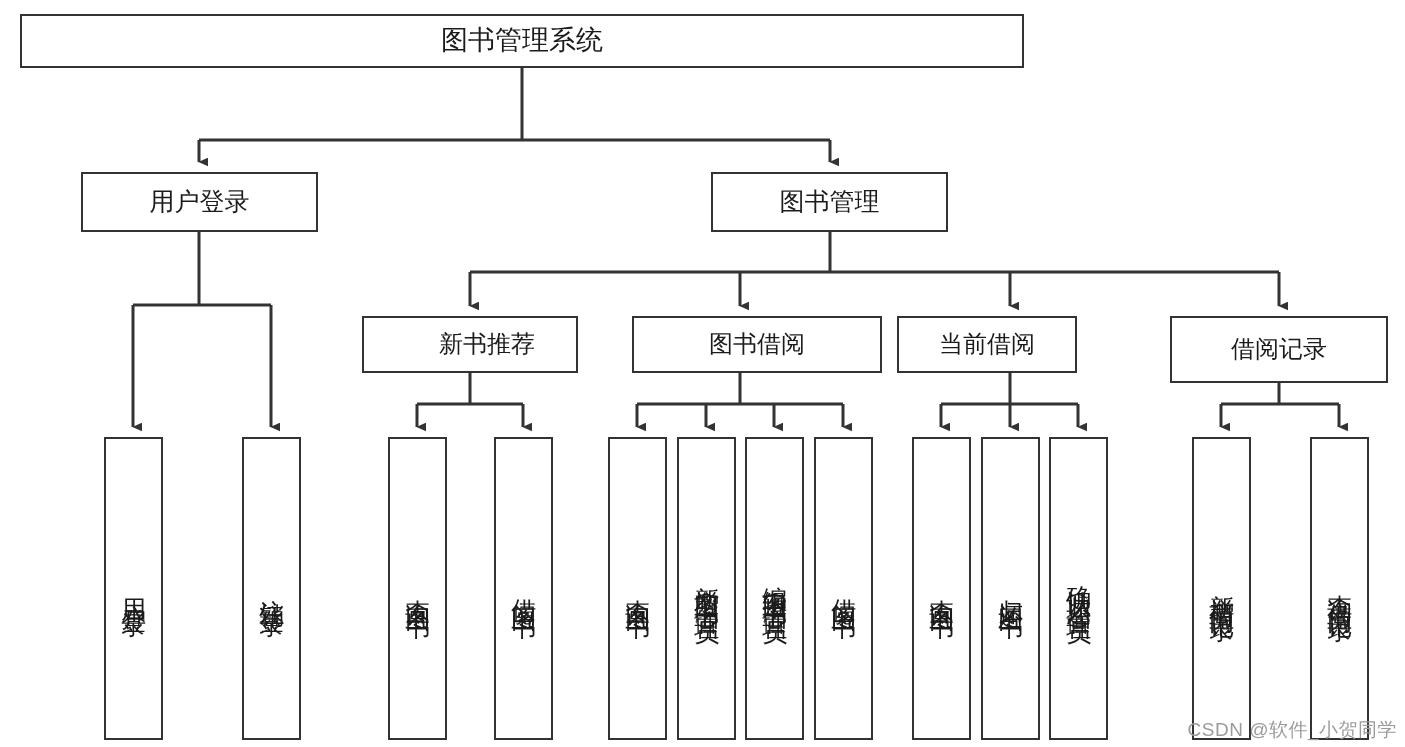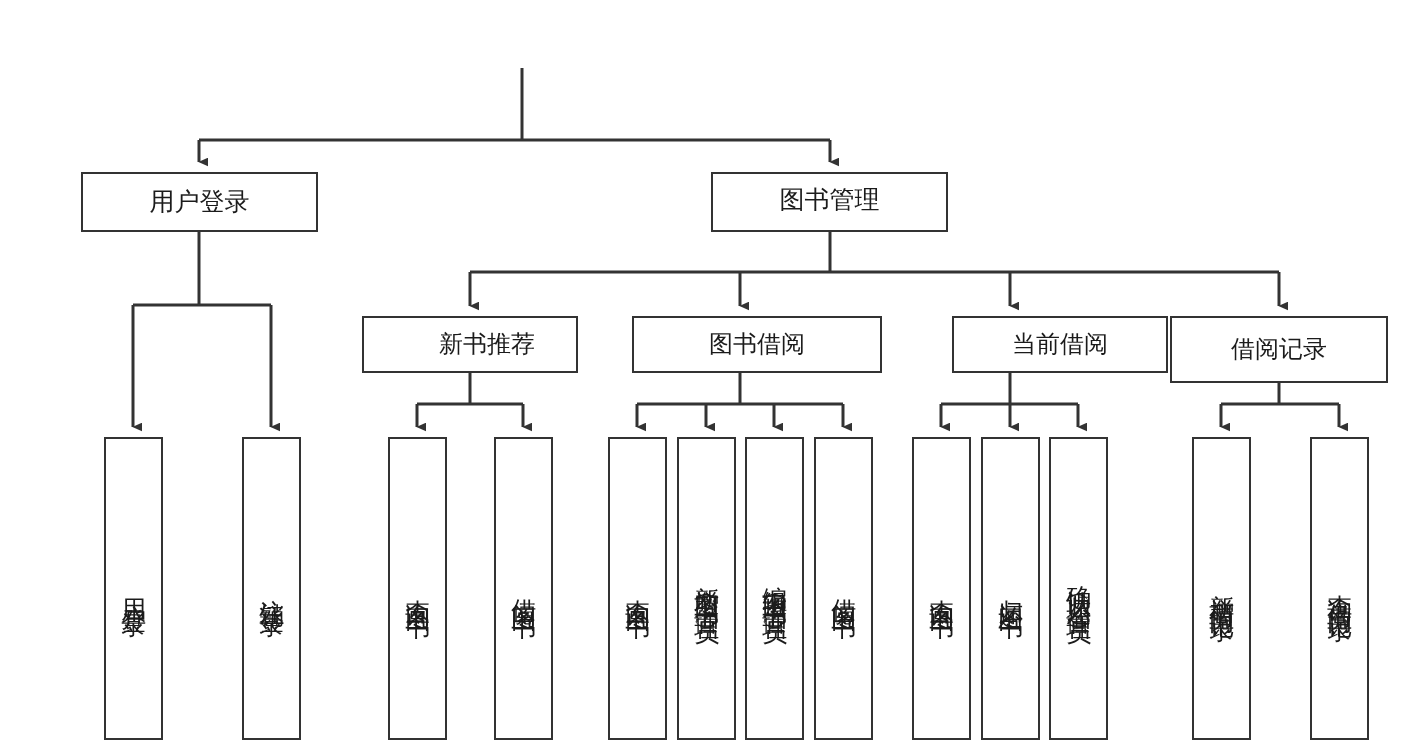--- a/index.html
+++ b/index.html
@@ -107,35 +107,38 @@
       <path d="M1010,404 L1010,427" marker-end="url(#arw)"></path>
       <path d="M1078,404 L1078,427" marker-end="url(#arw)"></path>
 
       <path d="M1279,373 L1279,404"></path>
       <path d="M1221,404 L1339,404"></path>
       <path d="M1221,404 L1221,427" marker-end="url(#arw)"></path>
       <path d="M1339,404 L1339,427" marker-end="url(#arw)"></path>
     </g>
   </svg>
 
+  <div class="node lvl0" style="left:20px;top:14px;width:1004px;height:54px;">
+    <span>图书管理系统</span>
+  </div>
 
   <div class="node lvl1" style="left:81px;top:172px;width:237px;height:60px;">
     <span>用户登录</span>
   </div>
-  <div class="node lvl1" style="left:711px;top:172px;width:237px;height:60px;font-family:Liberation Mono, monospace;">
+  <div class="node lvl1" style="left:711px;top:172px;width:237px;height:60px;">
     <span>图书管理</span>
   </div>
 
   <div class="node lvl2" style="left:362px;top:316px;width:216px;height:57px;padding-left:34px;">
     <span>新书推荐</span>
   </div>
   <div class="node lvl2" style="left:632px;top:316px;width:250px;height:57px;">
     <span>图书借阅</span>
   </div>
-  <div class="node lvl2" style="left:952px;top:316px;width:216px;height:57px;">
+  <div class="node lvl2" style="left:897px;top:316px;width:180px;height:57px;">
     <span>当前借阅</span>
   </div>
   <div class="node lvl2" style="left:1170px;top:316px;width:218px;height:67px;">
     <span>借阅记录</span>
   </div>
 
   <div class="node leaf" style="left:104px;top:437px;width:59px;height:303px;">
     <span class="vtext">用户登录</span>
   </div>
   <div class="node leaf" style="left:242px;top:437px;width:59px;height:303px;">
@@ -172,14 +175,15 @@
     <span class="vtext">确认归还（管理员）</span>
   </div>
 
   <div class="node leaf" style="left:1192px;top:437px;width:59px;height:303px;">
     <span class="vtext">新增借阅记录</span>
   </div>
   <div class="node leaf" style="left:1310px;top:437px;width:59px;height:303px;">
     <span class="vtext">查询借阅记录</span>
   </div>
 
+  <div class="watermark">CSDN @软件_小贺同学</div>
 
 </div>
 
 </body></html>

